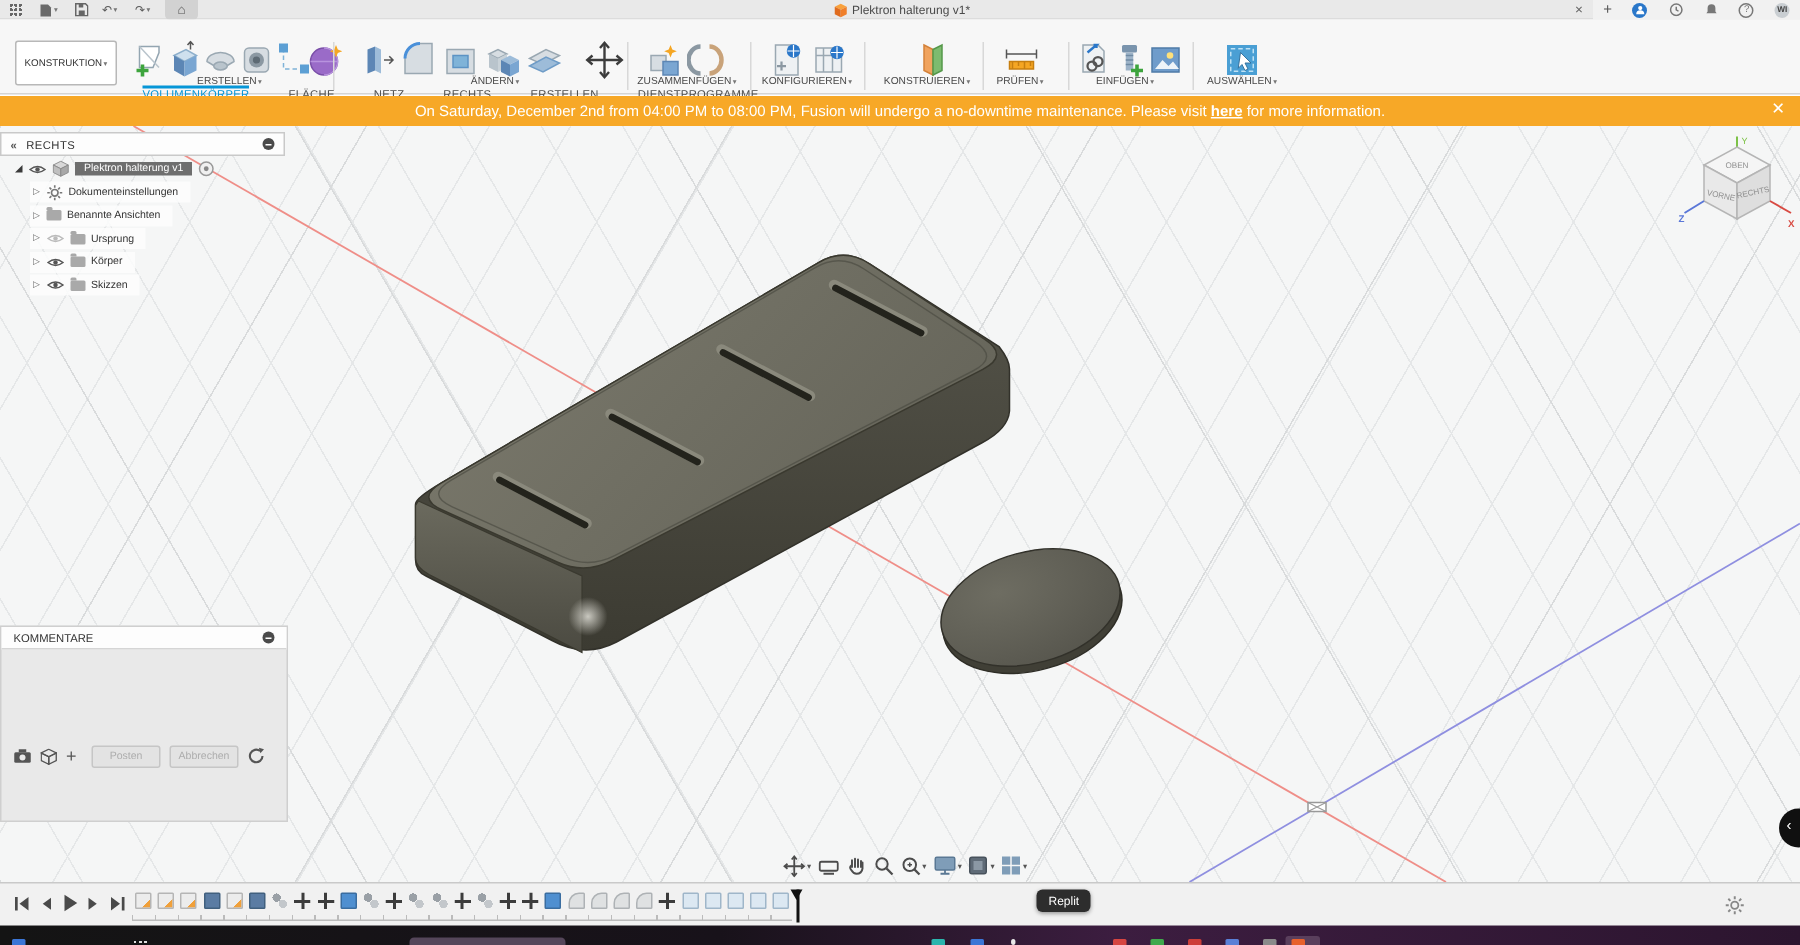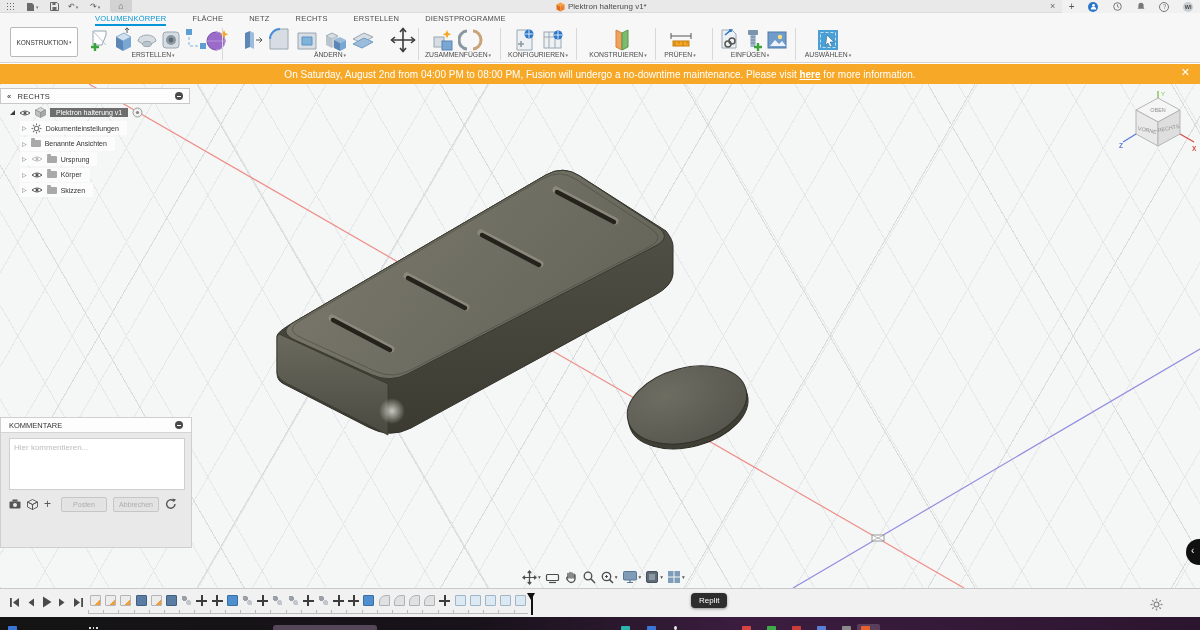--- a/index.html
+++ b/index.html
@@ -15,21 +15,21 @@
   .caret-s::after { content:"▾"; font-size:5px; color:#777; margin-left:1px; }
   .home-tab { position:absolute; left:110px; top:0; width:22px; height:13px; background:#d2d2d2; border-radius:0 0 3px 3px; text-align:center; font-size:9px; color:#555; line-height:12px; }
   #doc-tab { position:absolute; left:556px; top:0; height:13px; display:flex; align-items:center; gap:3px; font-size:8px; color:#4a4a4a; }
   #tb-right { position:absolute; right:0; top:0; width:138px; height:13px; background:#f1f1f1; display:flex; align-items:center; justify-content:space-around; }
   .round-ic { width:10px; height:10px; border-radius:50%; display:flex; align-items:center; justify-content:center; font-size:6px; }
   #close-doc { position:absolute; left:1050px; top:0; font-size:9px; color:#666; line-height:13px; }
   #avatar { background:#c9ced2; color:#444; font-size:5.5px; font-weight:bold; }
   
   #ribbon { position:absolute; left:0; top:13px; width:1200px; height:50px; background:#f7f7f7; border-bottom:1px solid #d5d5d5; }
   #tabs { position:absolute; left:95px; top:0; height:13px; display:flex; gap:26px; }
-  .tab { font-size:7.5px; color:#4d4d4d; line-height:12px; letter-spacing:.2px; }
+  .tab { font-size:7.5px; color:#4d4d4d; line-height:12px; letter-spacing:.2px;margin-top:44px; }
   .tab.active { color:#0696d7; border-bottom:2px solid #0696d7; }
   #konstruktion-btn { position:absolute; left:10px; top:14px; width:68px; height:30px; background:#fff; border:1px solid #b8b8b8; border-radius:2px; font-size:6.5px; color:#333; display:flex; align-items:center; justify-content:center; }
   .ricon { position:absolute; top:14px; width:26px; height:26px; }
   .rsep { position:absolute; top:15px; width:1px; height:32px; background:#d8d8d8; }
   .rlabel { position:absolute; top:38px; height:10px; font-size:6.8px; color:#4a4a4a; text-align:center; }
   
   #banner { position:absolute; left:0; top:64px; width:1200px; height:20px; background:#F7A827; color:#fff; font-size:10px; display:flex; align-items:center; justify-content:center; }
   #banner a { color:#fff; text-decoration:underline; font-weight:bold; }
   #banner-close { position:absolute; right:10px; top:2px; font-size:11px; color:#fff; }
   
@@ -313,21 +313,21 @@
     <svg width="26" height="26">
         <rect x="3" y="3" width="20" height="20" fill="#4a9fd4"></rect>
         <rect x="5.5" y="5.5" width="15" height="15" fill="none" stroke="#bfe2f5" stroke-dasharray="3 2"></rect>
         <path d="M12 8 l7 7 -4 0 2 4 -2 1 -2 -4 -2.5 2.5 Z" fill="#fff" stroke="#2d6a96" stroke-width=".6"></path>
       </svg></span>
   <span class="rlabel caret-s" style="left:778px;width:100px"><span>AUSWÄHLEN</span></span>
 </div>
 
 <div id="banner">
   <span>
-    <span>On Saturday, August 2nd from 04:00 PM to 08:00 PM, Fusion will undergo a no-downtime maintenance. Please visit </span><a href="#">here</a><span> for more information.</span>
+    <span>On Saturday, December 2nd from 04:00 PM to 08:00 PM, Fusion will undergo a no-downtime maintenance. Please visit </span><a href="#">here</a><span> for more information.</span>
   </span>
   <span id="banner-close">✕</span>
 </div>
 
 <div id="canvas">
 
   <svg class="abs" style="left:0;top:0" width="1200" height="504">
     <line x1="89" y1="0" x2="964" y2="504" stroke="#ef8e88" stroke-width="1.2"></line>
     <line x1="793" y1="504" x2="1200" y2="265" stroke="#8f8fe0" stroke-width="1.2"></line>
   </svg>
@@ -484,21 +484,20 @@
       <span>Skizzen</span>
         </span>
     </div>
   </div>
 
   <div id="comments-panel">
     <div id="comments-header">
       <span>KOMMENTARE</span>
       <span class="panel-opt"></span>
     </div>
-    <textarea id="comment-input" placeholder="Hier kommentieren..." style=""></textarea>
     <div id="comments-actions">
       <svg width="12" height="10">
           <rect x="0.5" y="2.5" width="11" height="7" rx="1" fill="#555"></rect>
           <rect x="3.5" y="0.5" width="5" height="2" fill="#555"></rect>
           <circle cx="6" cy="6" r="2" fill="#e9e9e9"></circle>
         </svg>
       <svg width="11" height="11">
           <polygon points="5.5,0.5 10.5,3 5.5,5.5 0.5,3" fill="none" stroke="#555" stroke-width=".9"></polygon>
           <polygon points="0.5,3 5.5,5.5 5.5,10.5 0.5,8" fill="none" stroke="#555" stroke-width=".9"></polygon>
           <polygon points="5.5,5.5 10.5,3 10.5,8 5.5,10.5" fill="none" stroke="#555" stroke-width=".9"></polygon>

